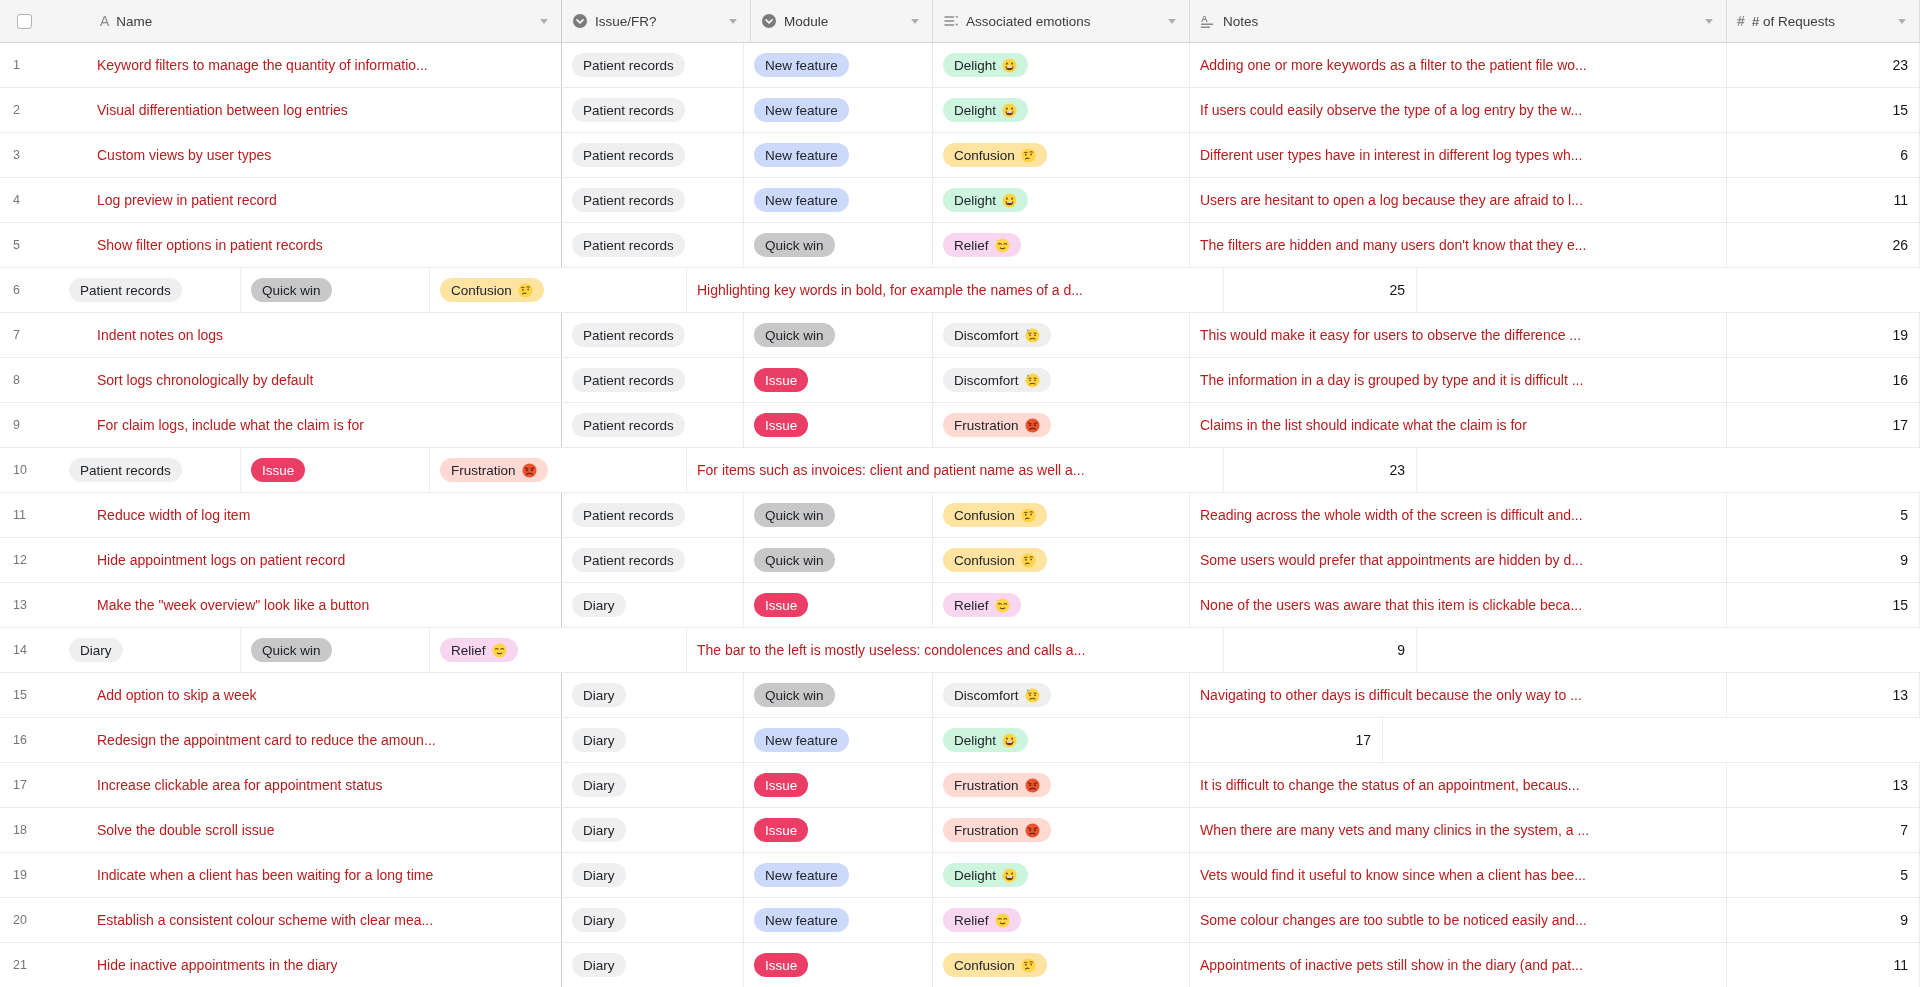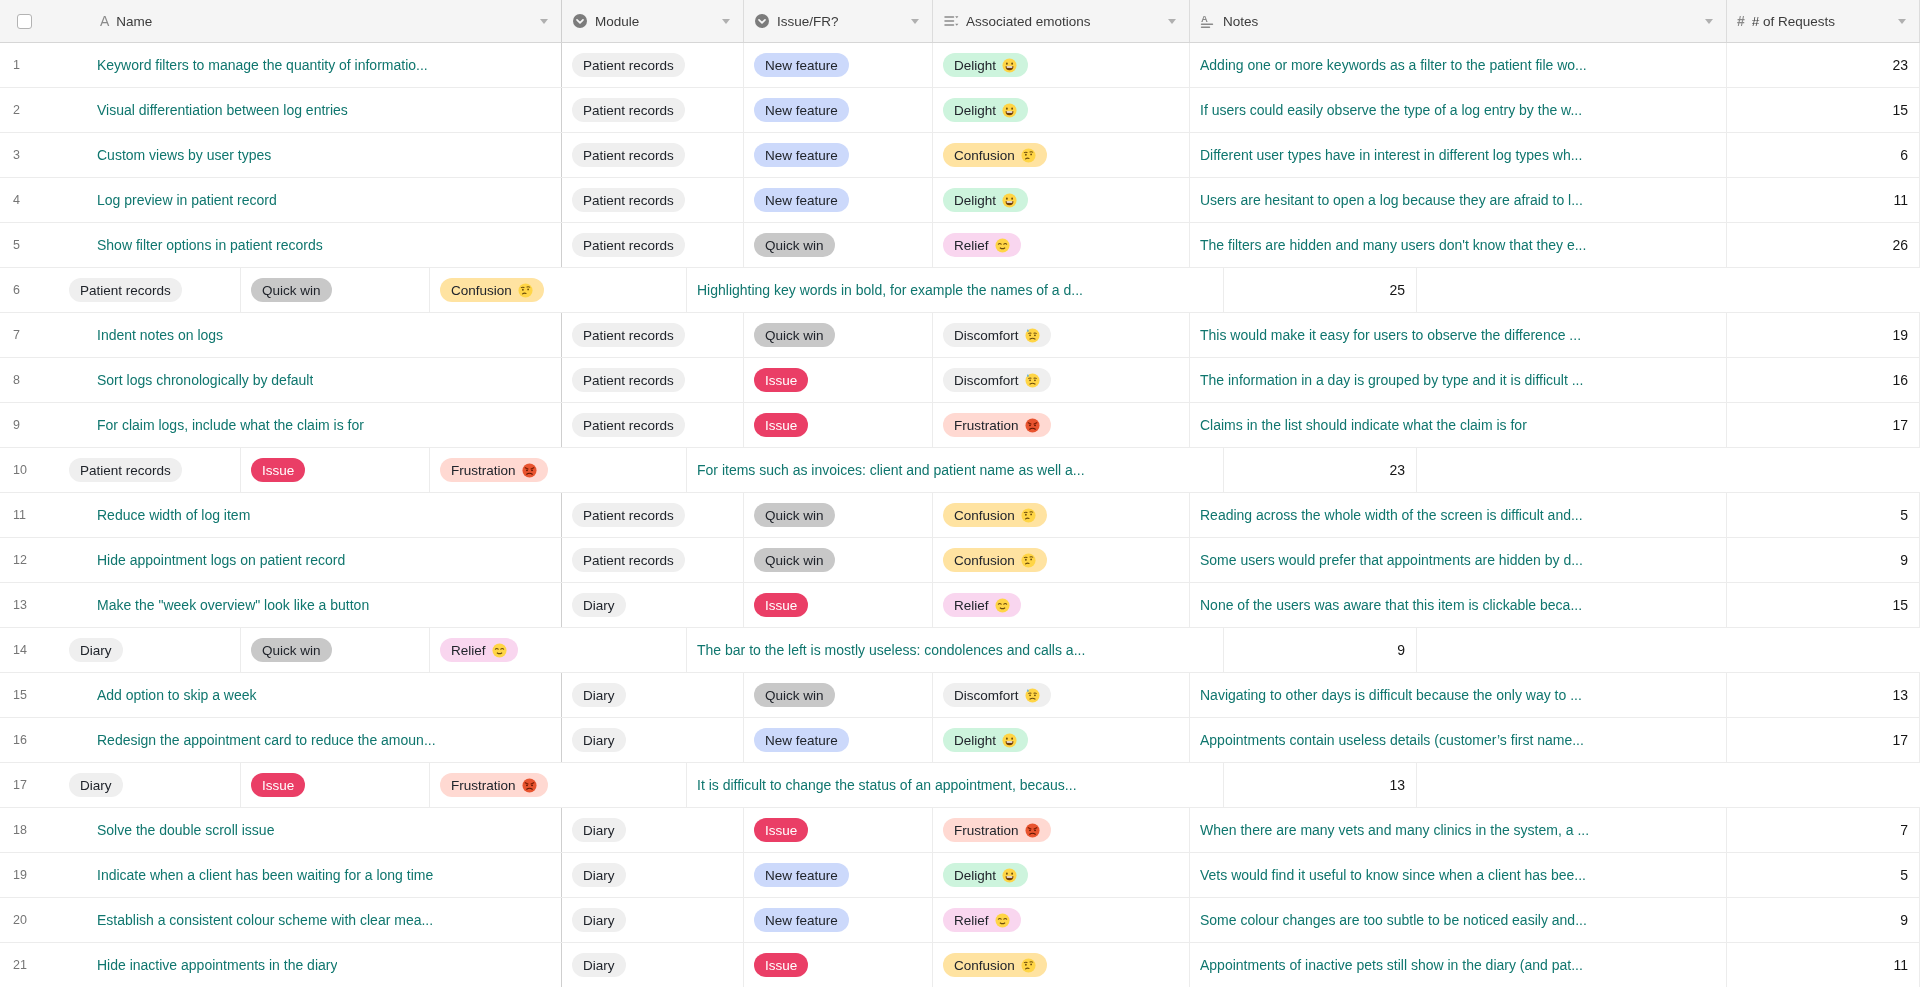--- a/index.html
+++ b/index.html
@@ -22,21 +22,21 @@
 
   .hlabel{font-size:13.5px;color:#3b3b3b;margin-left:7px;white-space:nowrap;overflow:hidden}
   .hicon{color:#8a8a8a;display:flex;align-items:center;flex:none}
   .hicon.letter{font-size:14px;line-height:1}
   .hicon.hash{font-size:14px;font-weight:600}
   .drop{flex:none;margin-left:auto;margin-right:13px;width:0;height:0;
     border-left:4.5px solid transparent;border-right:4.5px solid transparent;border-top:5px solid #b0b0b0}
   .checkbox{width:15px;height:15px;border:1.6px solid #b3b3b3;border-radius:3px;background:#fff;margin-left:4px}
 
   .rownum{font-size:12.5px;color:#757575}
-  .celltext{font-size:14px;color:#0f766e;white-space:nowrap;overflow:hidden}
+  .celltext{font-size:14px;color:#b91c1c;white-space:nowrap;overflow:hidden}
   .reqnum{font-size:14px;color:#161616}
   .chip{display:inline-flex;align-items:center;max-width:100%;height:24px;border-radius:12px;
     padding:0 11px;font-size:13.5px;color:#20242b;white-space:nowrap;overflow:hidden}
   .emotion-chip{gap:6px}
   .emo-face{display:flex;align-items:center}
   .emo-face svg{display:block}
 </style>
 </head>
 <body>
 
@@ -44,38 +44,38 @@
 
   <div class="row header">
     <div class="cell c-num">
       <span class="checkbox"></span>
     </div>
     <div class="cell c-name">
       <span class="hicon letter">A</span>
       <span class="hlabel">Name</span>
       <span class="drop"></span>
     </div>
-    <div class="cell c-module">
+    <div class="cell c-issue">
       <span class="hicon">
         <svg width="16" height="16" viewBox="0 0 16 16">
             <circle cx="8" cy="8" r="7" fill="#7c7c7c"></circle>
             <path d="M5 6.8 L8 9.8 L11 6.8" stroke="#f5f5f5" stroke-width="1.7" fill="none" stroke-linecap="round" stroke-linejoin="round"></path>
           </svg>
       </span>
-      <span class="hlabel">Module</span>
+      <span class="hlabel">Issue/FR?</span>
       <span class="drop"></span>
     </div>
-    <div class="cell c-issue">
+    <div class="cell c-module">
       <span class="hicon">
         <svg width="16" height="16" viewBox="0 0 16 16">
             <circle cx="8" cy="8" r="7" fill="#7c7c7c"></circle>
             <path d="M5 6.8 L8 9.8 L11 6.8" stroke="#f5f5f5" stroke-width="1.7" fill="none" stroke-linecap="round" stroke-linejoin="round"></path>
           </svg>
       </span>
-      <span class="hlabel">Issue/FR?</span>
+      <span class="hlabel">Module</span>
       <span class="drop"></span>
     </div>
     <div class="cell c-emotions">
       <span class="hicon">
         <svg width="16" height="16" viewBox="0 0 16 16">
             <g stroke="#8a8a8a" stroke-width="1.5" stroke-linecap="round">
               <line x1="2" y1="4" x2="10.5" y2="4"></line>
               <line x1="2" y1="8" x2="10.5" y2="8"></line>
               <line x1="2" y1="12" x2="10.5" y2="12"></line>
             </g>
@@ -640,31 +640,31 @@
               <svg width="15" height="15" viewBox="0 0 16 16">
                 <circle cx="8" cy="8" r="7.5" fill="#ffd546"></circle>
                 <ellipse cx="5.2" cy="6" rx="1" ry="1.2" fill="#6d4c0b"></ellipse>
                 <ellipse cx="10.8" cy="6" rx="1" ry="1.2" fill="#6d4c0b"></ellipse>
                 <path d="M3.8 8.8 a4.2 4.2 0 0 0 8.4 0 z" fill="#6d3b09"></path>
                 <rect x="4.9" y="8.9" width="6.2" height="1.5" rx=".7" fill="#fff"></rect>
               </svg>
             </span>
       </span>
     </div>
-    <div class="cell c-notes">
-      <span class="celltext">Appointments contain useless details (customer’s first name...</span>
-    </div>
     <div class="cell c-requests">
       <span class="reqnum">17</span>
     </div>
   </div>
 
   <div class="row body-row">
     <div class="cell c-num">
       <span class="rownum">17</span>
+    </div>
+    <div class="cell c-name">
+      <span class="celltext">Increase clickable area for appointment status</span>
     </div>
     <div class="cell c-module">
       <span class="chip" style="background: rgb(239, 239, 239);">Diary</span>
     </div>
     <div class="cell c-issue">
       <span class="chip" style="background: rgb(234, 62, 102); color: rgb(255, 255, 255);">Issue</span>
     </div>
     <div class="cell c-emotions">
       <span class="chip emotion-chip" style="background: rgb(255, 217, 210);">
         <span>Frustration</span>

